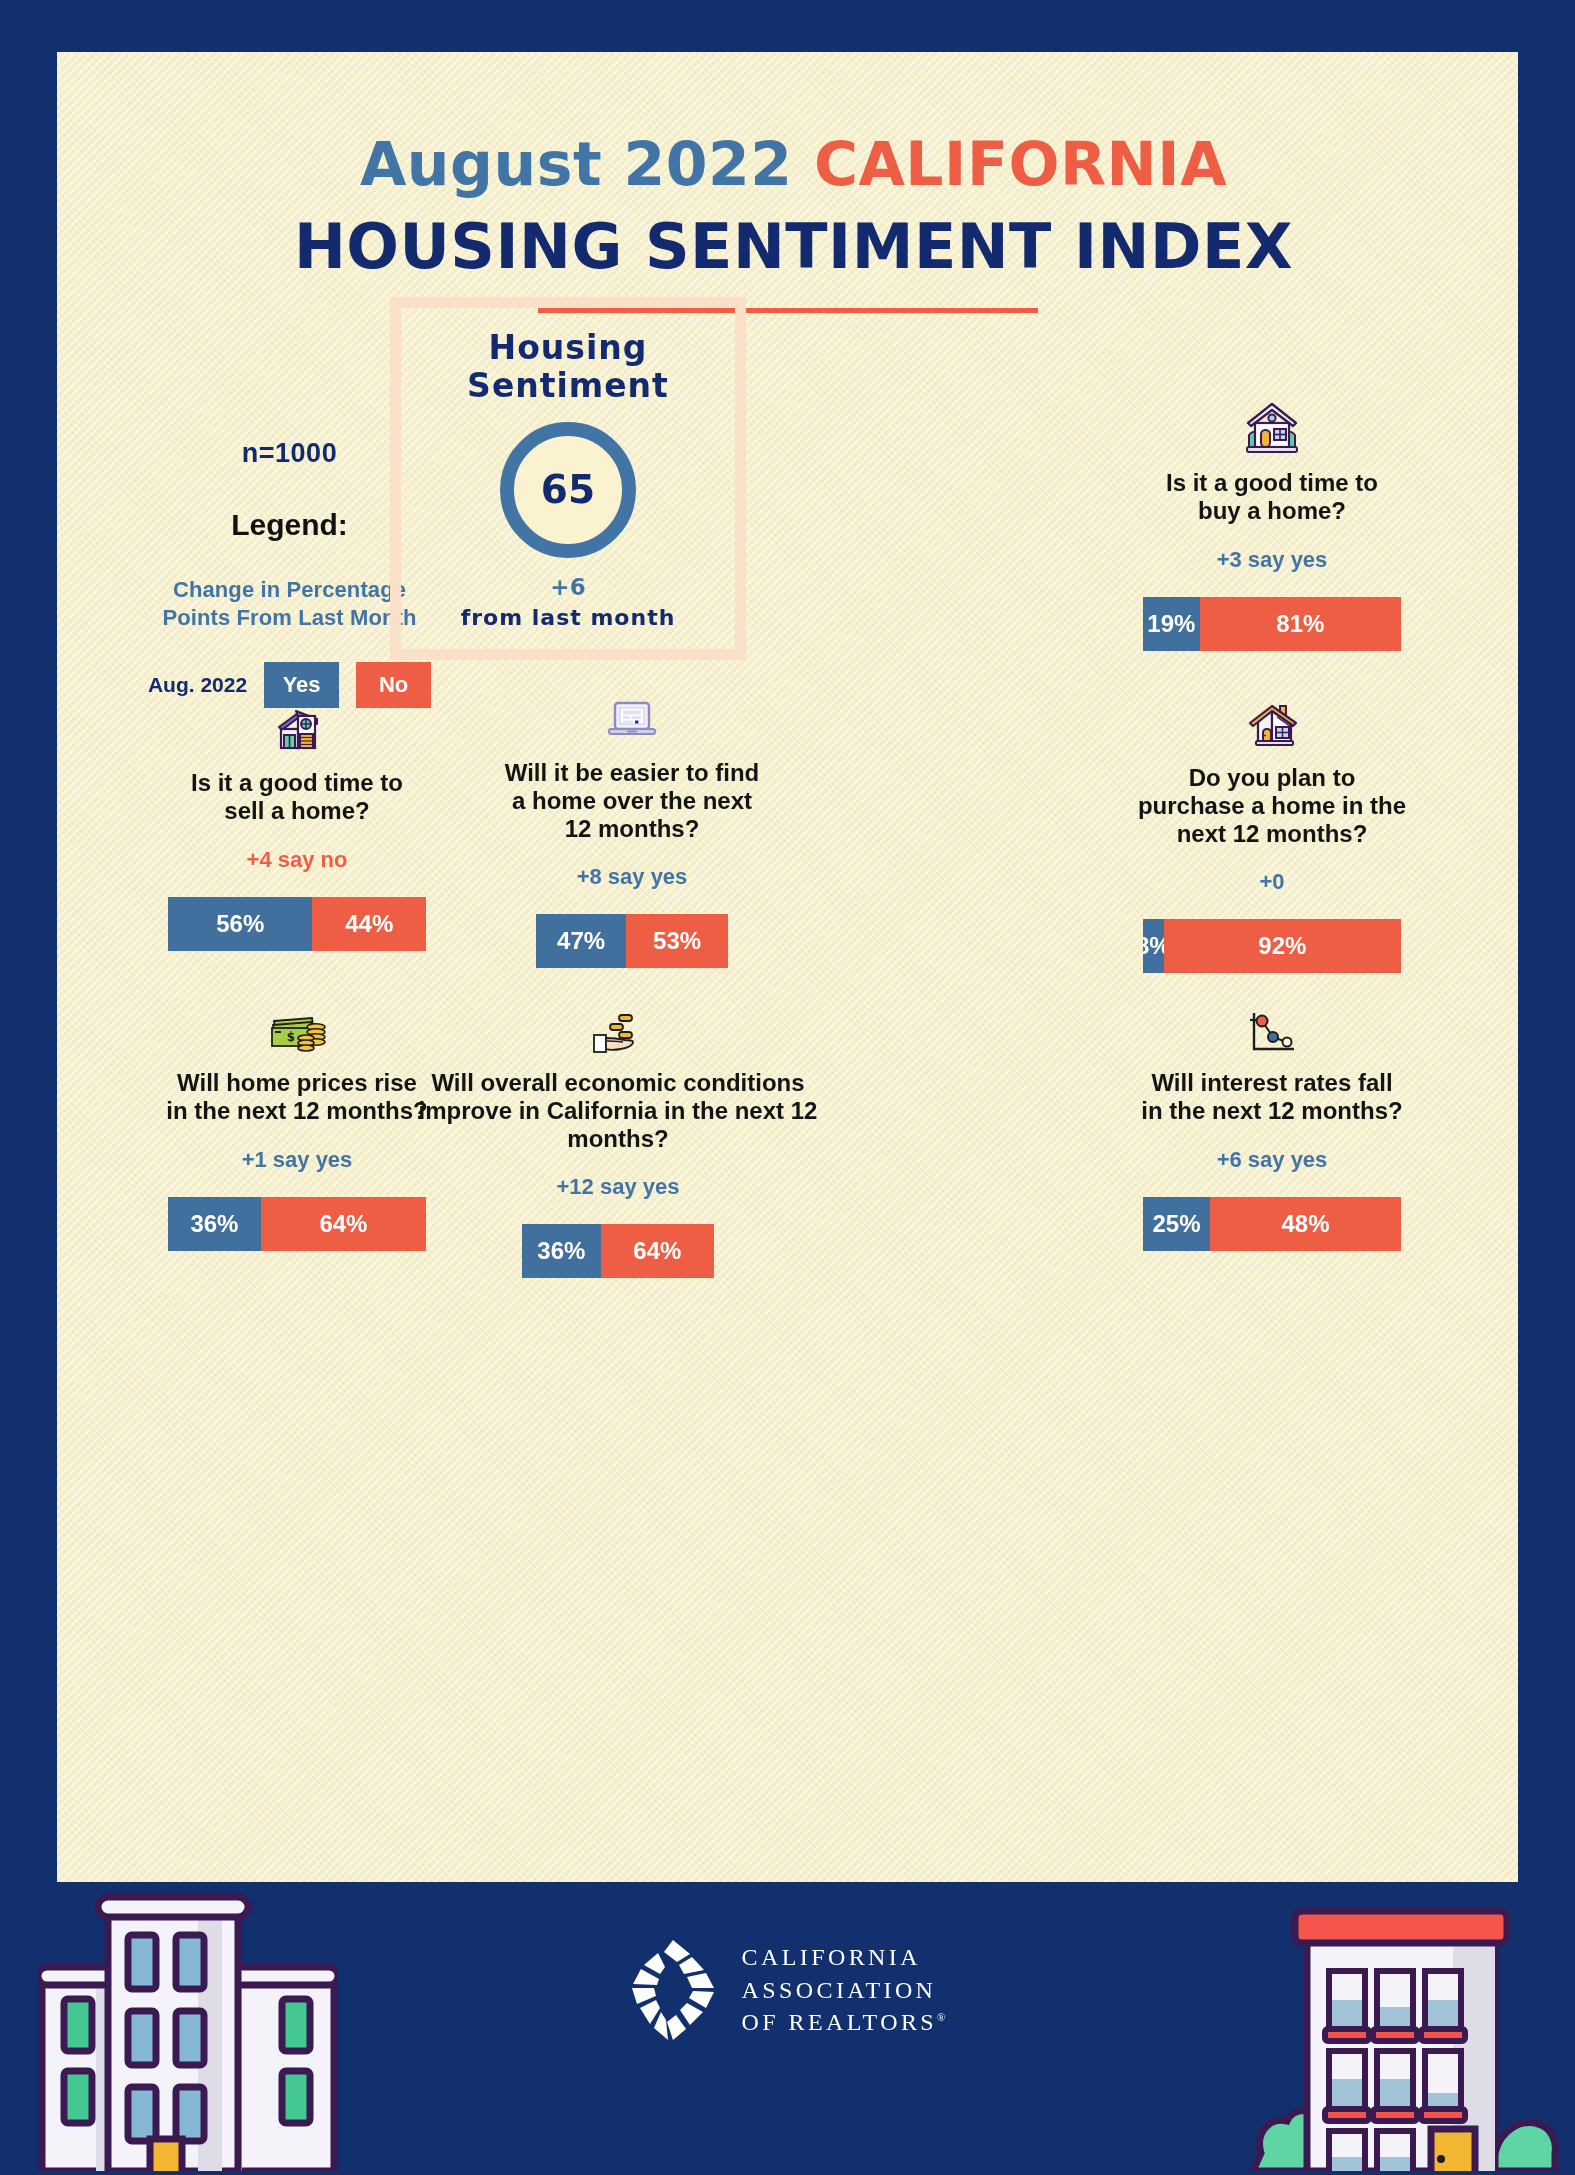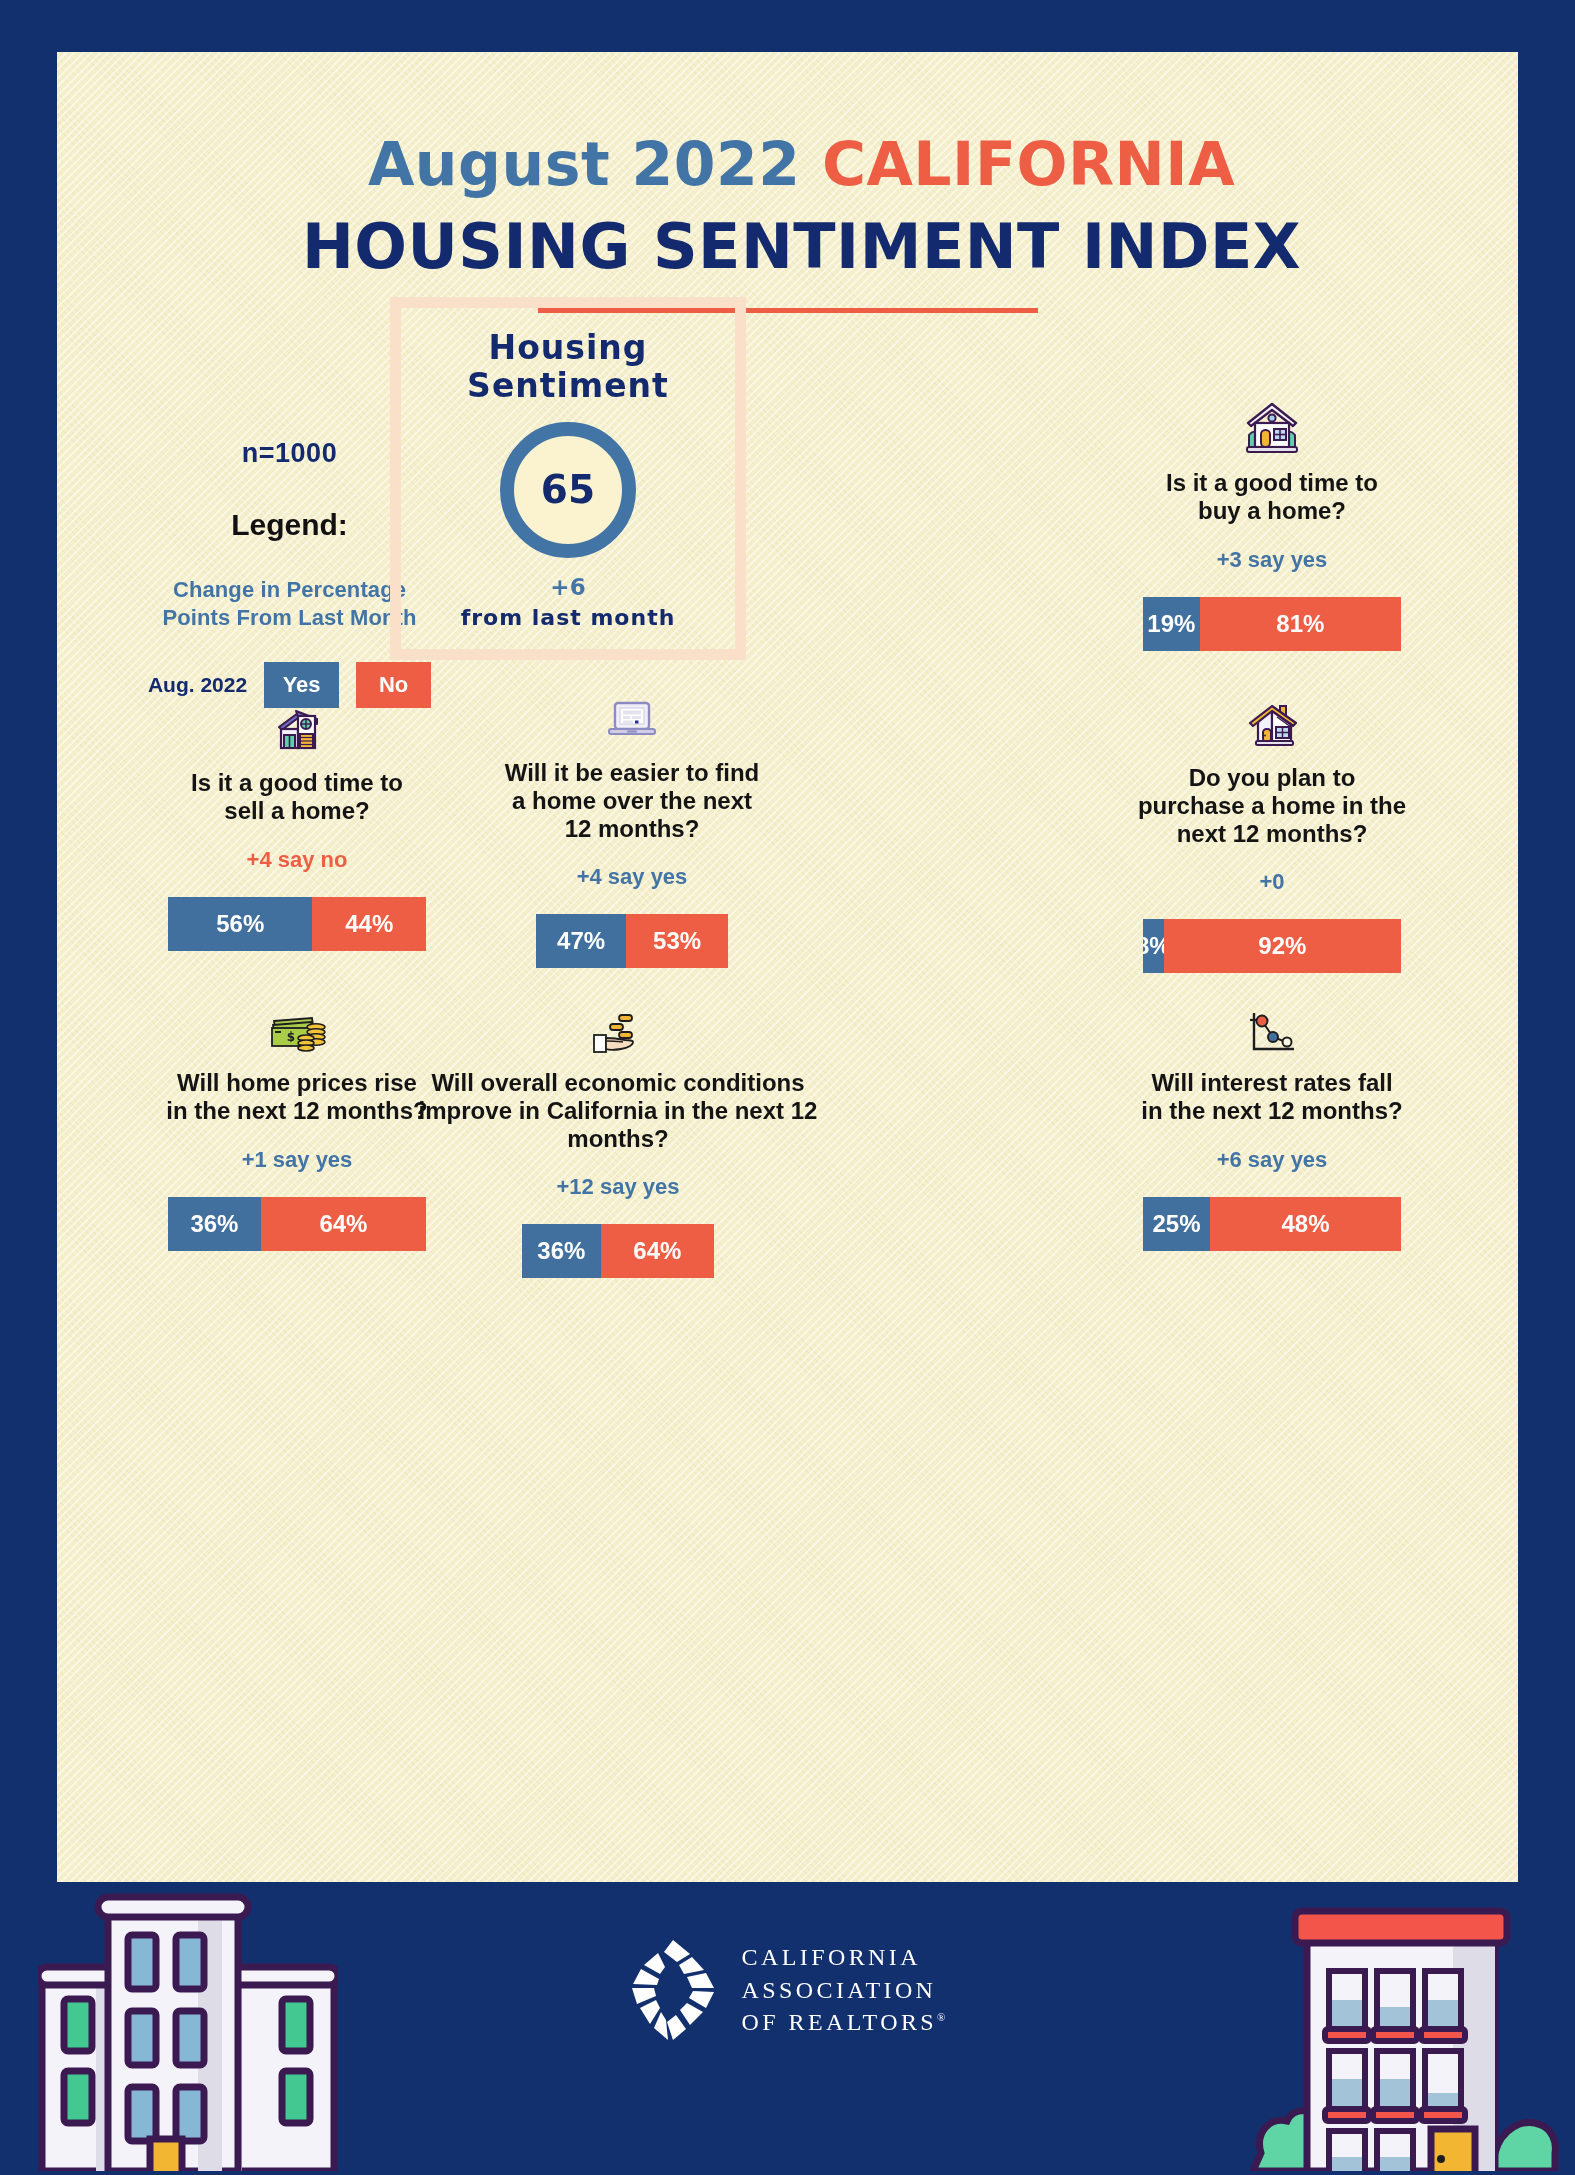--- a/index.html
+++ b/index.html
@@ -18,21 +18,21 @@
     position:absolute;
     left:57px; top:52px;
     width:1461px; height:1830px;
     background:#f5efcc;
     background-image:
       repeating-linear-gradient(135deg, rgba(255,255,255,.50) 0 2px, rgba(0,0,0,0) 2px 6px),
       repeating-linear-gradient(45deg, rgba(210,200,150,.16) 0 1px, rgba(0,0,0,0) 1px 5px);
   }
 
   
-  #title-block { position:absolute; left:14px; top:82px; width:1461px; text-align:center; }
+  #title-block { position:absolute; left:6px; top:82px; width:1461px; text-align:center; }
   .title-line {
     font-family:"DejaVu Sans", sans-serif;
     font-weight:700;
     letter-spacing:.5px;
     line-height:1.0;
   }
   #title-line1 { font-size:60px; margin-bottom:22px; }
   #title-line2 { font-size:62px; color:#132a6e; }
   .t-month { color:#4274a5; }
   .t-state { color:#ee5e45; }
@@ -229,21 +229,21 @@
           <rect x="20" y="15.5" width="18" height="4" fill="#e4e3ee"></rect>
           <rect x="20" y="21" width="7" height="3" fill="#e4e3ee"></rect>
           <rect x="29" y="21" width="9" height="3" fill="#e4e3ee"></rect>
           <rect x="20" y="25.5" width="10" height="3" fill="#e4e3ee"></rect>
           <rect x="32" y="25.5" width="3.5" height="3" fill="#2b2ba8"></rect>
           <rect x="6" y="34" width="46" height="5" rx="2.2" fill="#cfcee4" stroke="#8c8bc2" stroke-width="2"></rect>
           <rect x="24" y="35.5" width="10" height="2" rx="1" fill="#8c8bc2"></rect>
         </svg>
       </div>
       <div class="panel-question">Will it be easier to find<br>a home over the next<br>12 months?</div>
-      <div class="panel-delta delta-yes">+4 say yes</div>
+      <div class="panel-delta delta-yes">+8 say yes</div>
       <div class="bar" style="width:192px;">
         <div class="bar-seg seg-yes" style="width:47%;">47%</div>
         <div class="bar-seg seg-no" style="width:53%;">53%</div>
       </div>
     </div>
 
     <div class="panel" style="left:985px; top:640px; width:460px;">
       <div class="panel-icon">
         <svg width="62" height="56" viewBox="0 0 62 56" aria-hidden="true">
           <rect x="39" y="10" width="6" height="10" fill="#f2b633" stroke="#3b1a52" stroke-width="2"></rect>

